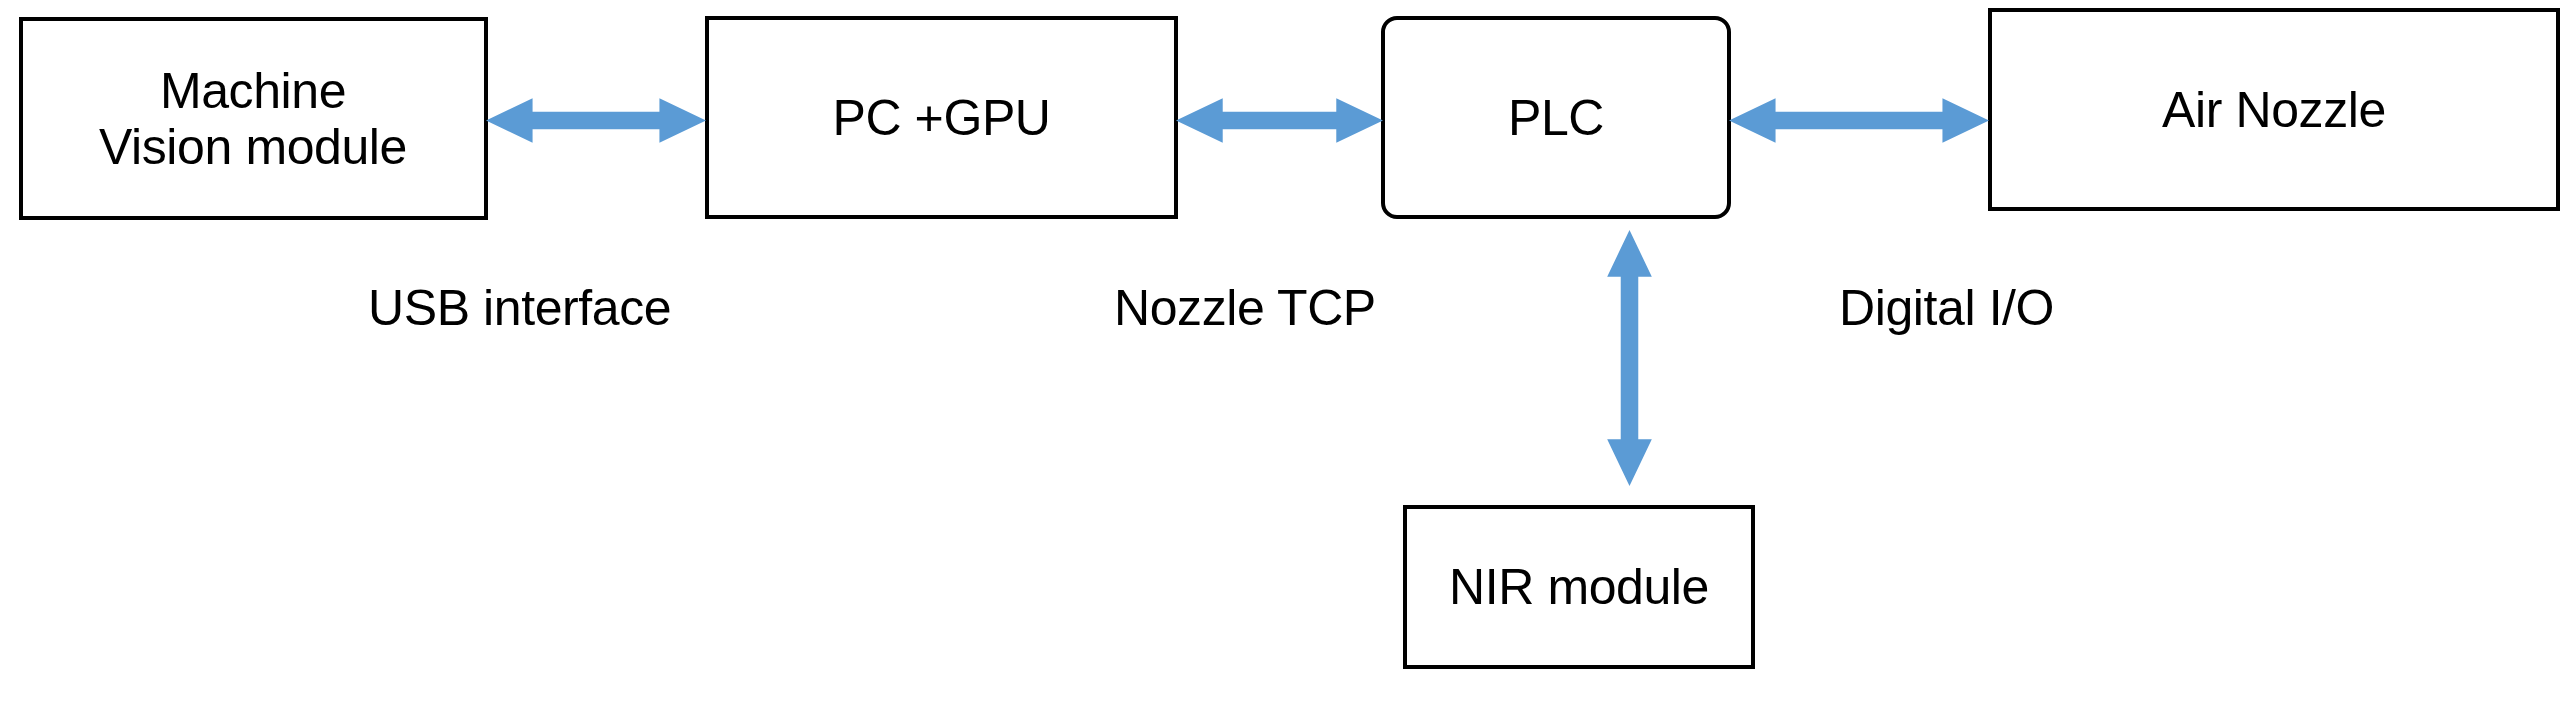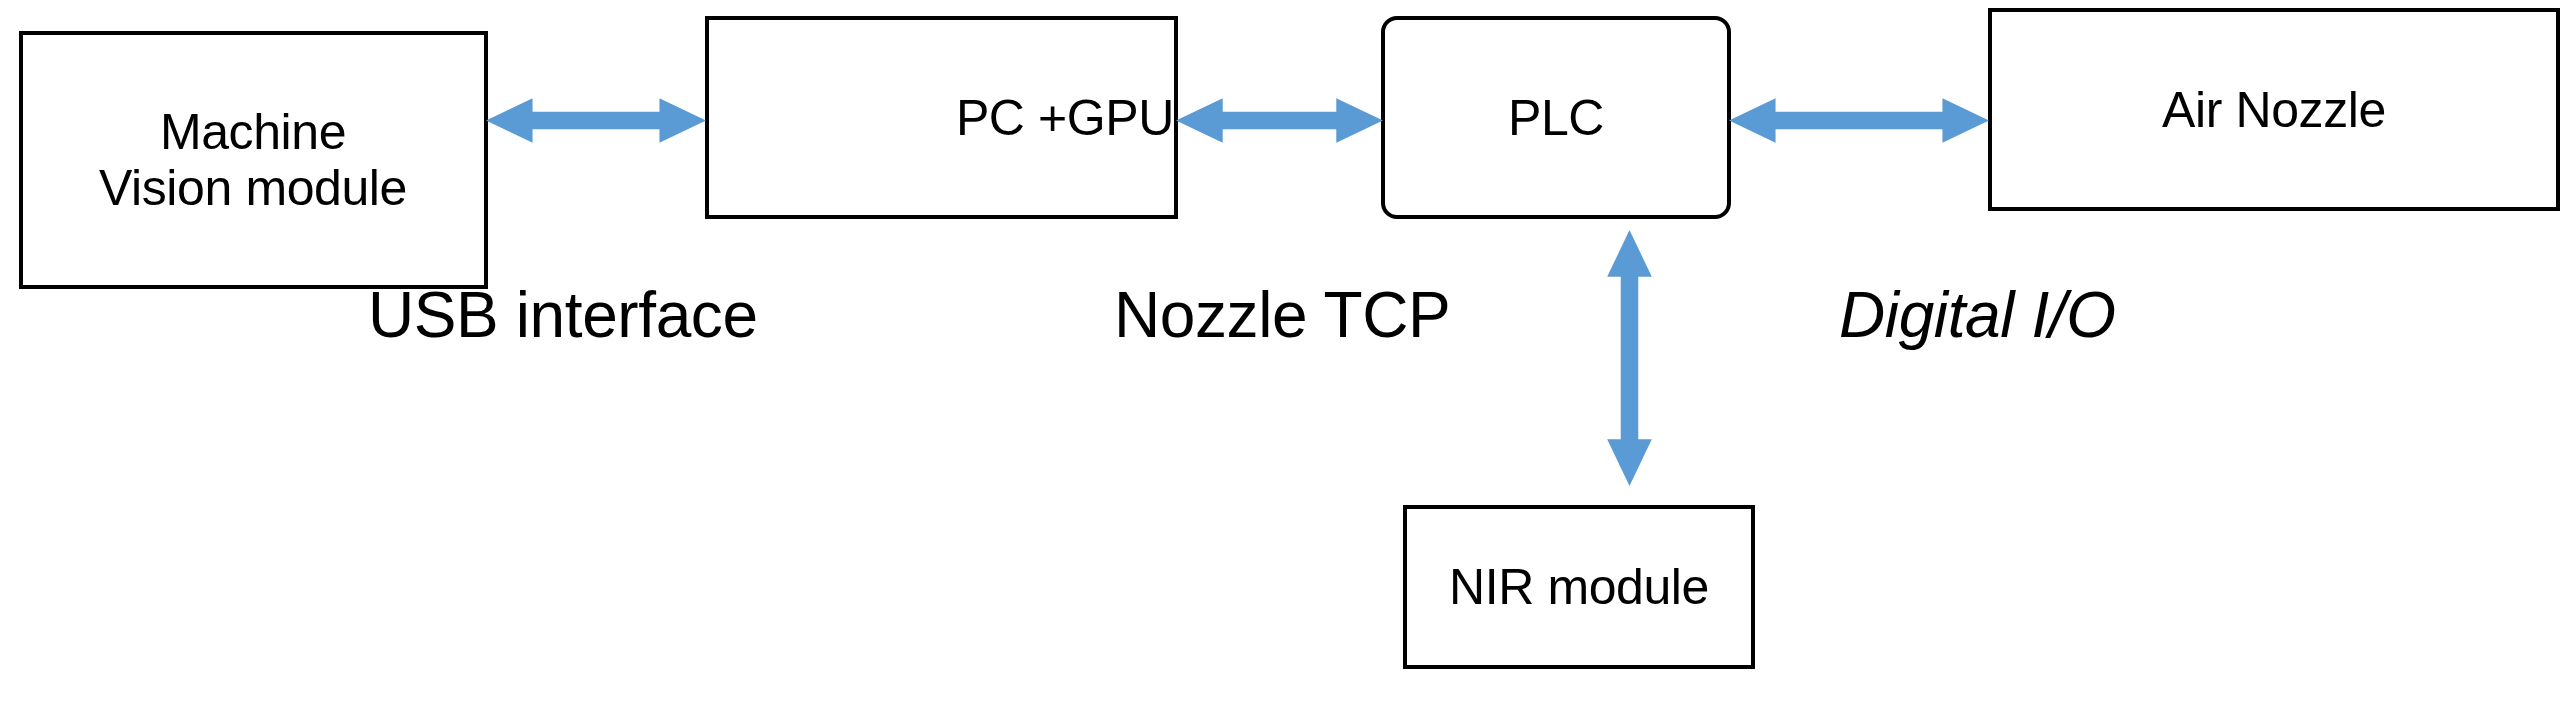--- a/index.html
+++ b/index.html
@@ -31,53 +31,53 @@
     font-family: "Liberation Sans", sans-serif;
     font-size: 50px;
     line-height: 1.12;
     color: #000000;
     white-space: pre-line;
     letter-spacing: -0.4px;
   }
   .edge-label {
     position: absolute;
     font-family: "Liberation Sans", sans-serif;
-    font-size: 64px;
+    font-size: 50px;
     line-height: 1;
     color: #000000;
     white-space: nowrap;
     letter-spacing: -0.4px;
   }
   .arrow {
     position: absolute;
   }
   .arrow svg {
     display: block;
     width: 100%;
     height: 100%;
     overflow: visible;
   }
 
   
-  #box-machine-vision { left: 18.5px;   top: 31px; width: 469px; height: 258px; }
-  #box-pc-gpu         { left: 705px;  top: 16px; width: 473px; height: 203px; justify-content: flex-end; }
+  #box-machine-vision { left: 18.5px;   top: 17px; width: 469px; height: 203px; }
+  #box-pc-gpu         { left: 705px;  top: 16px; width: 473px; height: 203px; }
   #box-plc            { left: 1381px; top: 16px; width: 350px; height: 203px; border-radius: 16px; }
   #box-air-nozzle     { left: 1988px; top: 8px; width: 572px; height: 203px; }
   #box-nir            { left: 1403px; top: 505px; width: 352px; height: 164px; }
 
   
   #arrow-mv-pc     { left: 486px;  top: 95px; width: 220px; height: 51px; }
   #arrow-pc-plc    { left: 1176px; top: 95px; width: 207px; height: 51px; }
   #arrow-plc-nozzle{ left: 1729px; top: 95px; width: 260px; height: 51px; }
   #arrow-plc-nir   { left: 1604px; top: 230px; width: 51px;  height: 256px; }
 
   
   #label-usb    { left: 368px;  top: 283px; }
   #label-modbus { left: 1114px; top: 283px; }
-  #label-dio    { left: 1839px; top: 283px; font-style: italic; }
+  #label-dio    { left: 1839px; top: 283px; }
 </style>
 </head>
 <body>
 
 <div id="canvas">
 
   <div class="node-box" id="box-machine-vision">
     <span class="node-label">Machine
 Vision module</span>
   </div>

